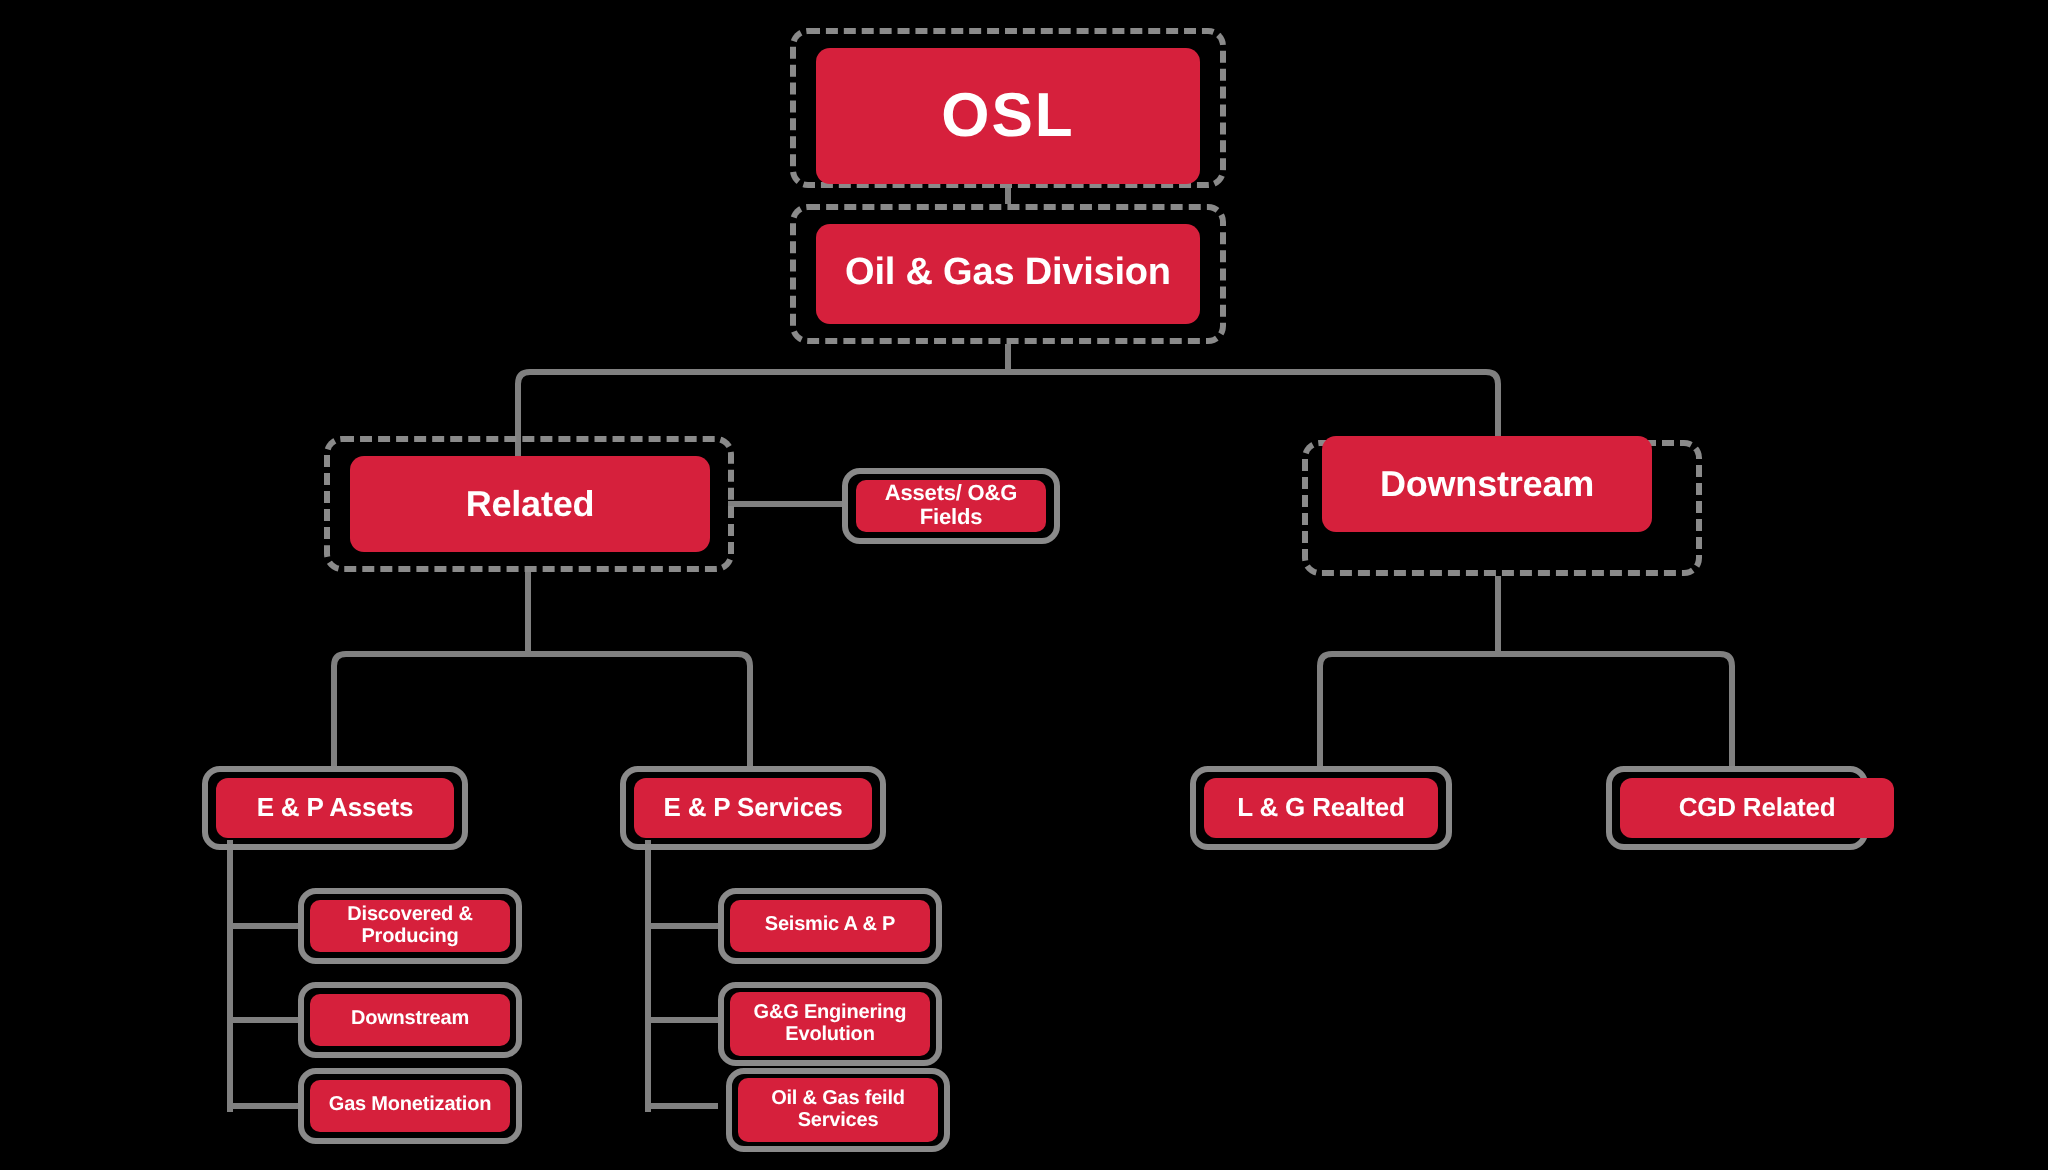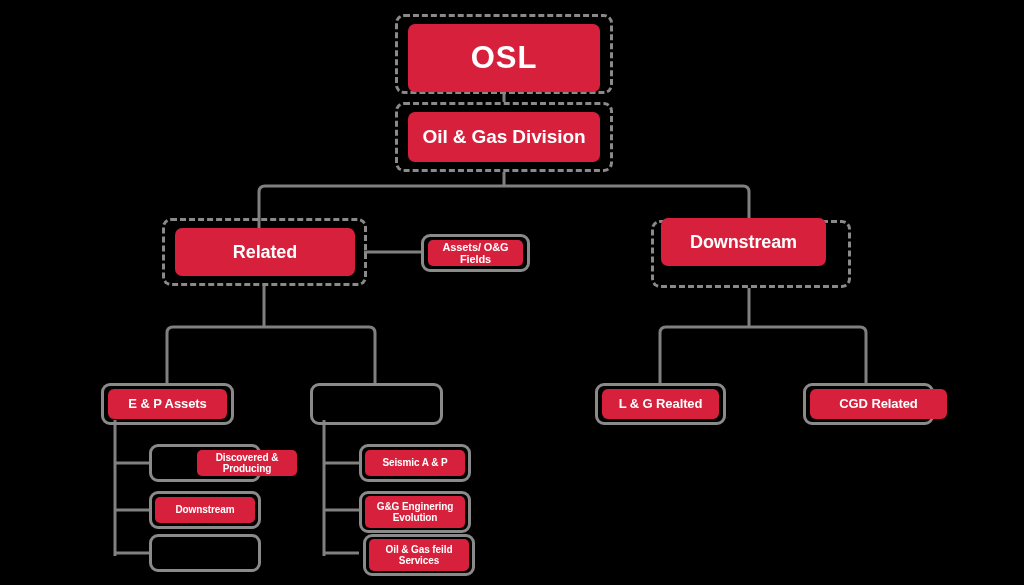--- a/index.html
+++ b/index.html
@@ -130,34 +130,36 @@
   <div class="frame solid" style="left:421px; top:234px; width:109px; height:38px;"></div>
   <div class="node n-side" style="left:428px; top:240px; width:95px; height:26px;">Assets/ O&amp;G Fields</div>
 
   <div class="frame dashed" style="left:651px; top:220px; width:200px; height:68px;"></div>
   <div class="node n-l2" style="left:661px; top:218px; width:165px; height:48px;">Downstream</div>
 
   <div class="frame solid" style="left:101px; top:383px; width:133px; height:42px;"></div>
   <div class="node n-l3" style="left:108px; top:389px; width:119px; height:30px;">E &amp; P Assets</div>
 
   <div class="frame solid" style="left:310px; top:383px; width:133px; height:42px;"></div>
+  <div class="node n-l3" style="left:317px; top:389px; width:119px; height:30px;">E &amp; P Services</div>
 
   <div class="frame solid" style="left:595px; top:383px; width:131px; height:42px;"></div>
   <div class="node n-l3" style="left:602px; top:389px; width:117px; height:30px;">L &amp; G Realted</div>
 
   <div class="frame solid" style="left:803px; top:383px; width:131px; height:42px;"></div>
   <div class="node n-l3" style="left:810px; top:389px; width:137px; height:30px;">CGD Related</div>
 
   <div class="frame solid" style="left:149px; top:444px; width:112px; height:38px;"></div>
-  <div class="node n-leaf" style="left:155px; top:450px; width:100px; height:26px;margin-left:42px;">Discovered &amp; Producing</div>
+  <div class="node n-leaf" style="left:155px; top:450px; width:100px; height:26px;">Discovered &amp; Producing</div>
 
   <div class="frame solid" style="left:149px; top:491px; width:112px; height:38px;"></div>
   <div class="node n-leaf" style="left:155px; top:497px; width:100px; height:26px;">Downstream</div>
 
   <div class="frame solid" style="left:149px; top:534px; width:112px; height:38px;"></div>
+  <div class="node n-leaf" style="left:155px; top:540px; width:100px; height:26px;">Gas Monetization</div>
 
   <div class="frame solid" style="left:359px; top:444px; width:112px; height:38px;"></div>
   <div class="node n-leaf" style="left:365px; top:450px; width:100px; height:26px;">Seismic A &amp; P</div>
 
   <div class="frame solid" style="left:359px; top:491px; width:112px; height:42px;"></div>
   <div class="node n-leaf" style="left:365px; top:496px; width:100px; height:32px;">G&amp;G Enginering Evolution</div>
 
   <div class="frame solid" style="left:363px; top:534px; width:112px; height:42px;"></div>
   <div class="node n-leaf" style="left:369px; top:539px; width:100px; height:32px;">Oil &amp; Gas feild Services</div>
 

